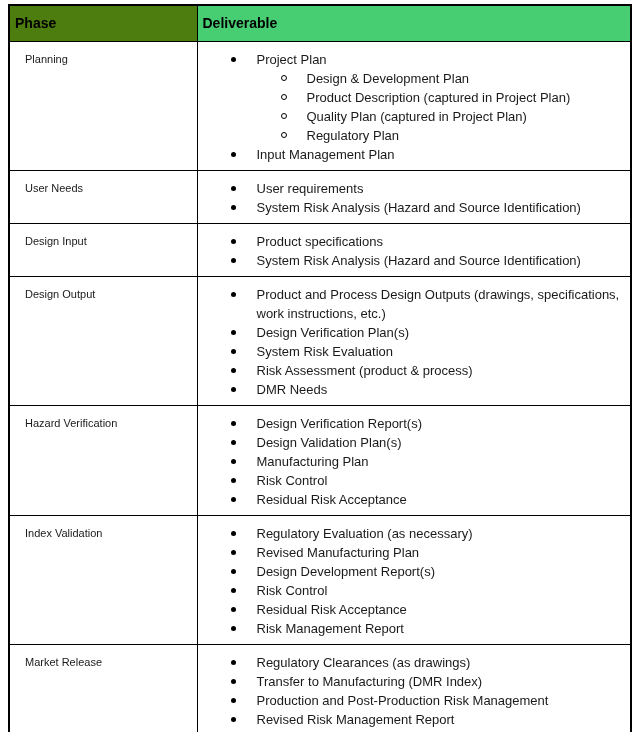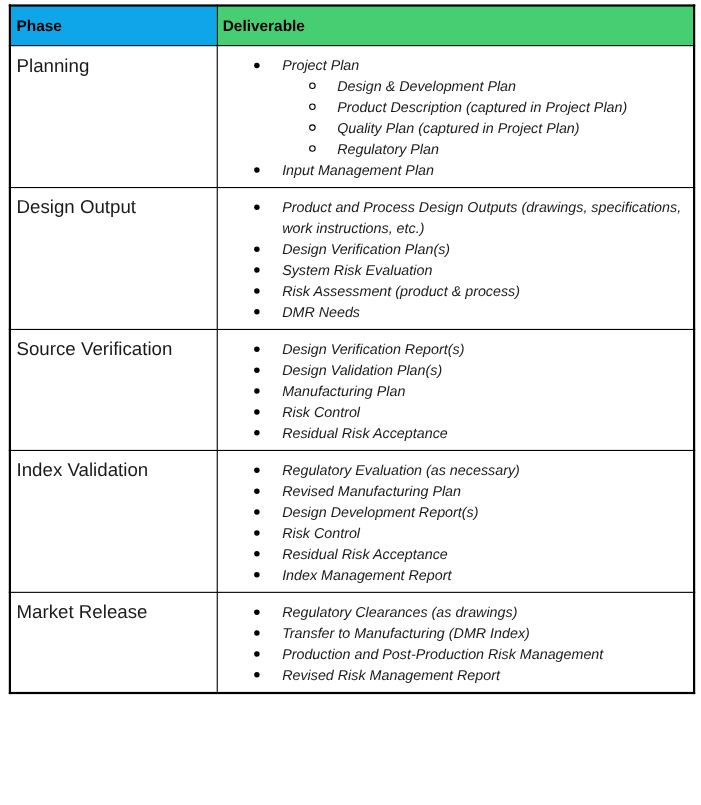--- a/index.html
+++ b/index.html
@@ -31,27 +31,26 @@
     box-sizing: border-box;
   }
   th {
     height: 36px;
     font-size: 14px;
     font-weight: bold;
     padding: 9px 4px 7px 5px;
     color: #000000;
   }
   td.phase {
-    font-size: 17px;
+    font-size: 11px;
     line-height: 19px;
-    padding: 8px 4px 6px 5px;
+    padding: 8px 4px 6px 15px;
   }
   td.deliv {
     padding: 8px 6px 6px 0;
-    font-style: italic;
   }
   ul.items {
     list-style: none;
     margin: 0;
     padding: 0;
   }
   ul.items li {
     position: relative;
     font-size: 13px;
     line-height: 19px;
@@ -83,73 +82,91 @@
 <body>
 
 <div class="page">
   <table class="phases">
     <colgroup>
       <col class="c-phase">
       <col class="c-deliv">
     </colgroup>
     <thead>
       <tr>
-        <th style="background: #0ea5e9;">Phase</th>
+        <th style="background: #4d7c0f;">Phase</th>
         <th style="background: rgb(71, 206, 115); margin-left: 13px;">Deliverable</th>
       </tr>
     </thead>
     <tbody>
 
     <tr>
           <td class="phase">Planning</td>
           <td class="deliv">
             <ul class="items">
               <li class="l1"><span class="bullet"></span><span>Project Plan</span></li>
               <li class="l2"><span class="bullet"></span><span>Design &amp; Development Plan</span></li>
               <li class="l2"><span class="bullet"></span><span>Product Description (captured in Project Plan)</span></li>
               <li class="l2"><span class="bullet"></span><span>Quality Plan (captured in Project Plan)</span></li>
               <li class="l2"><span class="bullet"></span><span>Regulatory Plan</span></li>
               <li class="l1"><span class="bullet"></span><span>Input Management Plan</span></li>
             </ul>
           </td>
         </tr>
         <tr>
+          <td class="phase">User Needs</td>
+          <td class="deliv">
+            <ul class="items">
+              <li class="l1"><span class="bullet"></span><span>User requirements</span></li>
+              <li class="l1"><span class="bullet"></span><span>System Risk Analysis (Hazard and Source Identification)</span></li>
+            </ul>
+          </td>
+        </tr>
+        <tr>
+          <td class="phase">Design Input</td>
+          <td class="deliv">
+            <ul class="items">
+              <li class="l1"><span class="bullet"></span><span>Product specifications</span></li>
+              <li class="l1"><span class="bullet"></span><span>System Risk Analysis (Hazard and Source Identification)</span></li>
+            </ul>
+          </td>
+        </tr>
+        <tr>
           <td class="phase">Design Output</td>
           <td class="deliv">
             <ul class="items">
               <li class="l1"><span class="bullet"></span><span>Product and Process Design Outputs (drawings, specifications, work instructions, etc.)</span></li>
               <li class="l1"><span class="bullet"></span><span>Design Verification Plan(s)</span></li>
               <li class="l1"><span class="bullet"></span><span>System Risk Evaluation</span></li>
               <li class="l1"><span class="bullet"></span><span>Risk Assessment (product &amp; process)</span></li>
               <li class="l1"><span class="bullet"></span><span>DMR Needs</span></li>
             </ul>
           </td>
         </tr>
         <tr>
-          <td class="phase">Source Verification</td>
+          <td class="phase">Hazard Verification</td>
           <td class="deliv">
             <ul class="items">
               <li class="l1"><span class="bullet"></span><span>Design Verification Report(s)</span></li>
               <li class="l1"><span class="bullet"></span><span>Design Validation Plan(s)</span></li>
               <li class="l1"><span class="bullet"></span><span>Manufacturing Plan</span></li>
               <li class="l1"><span class="bullet"></span><span>Risk Control</span></li>
               <li class="l1"><span class="bullet"></span><span>Residual Risk Acceptance</span></li>
             </ul>
           </td>
         </tr>
         <tr>
           <td class="phase">Index Validation</td>
           <td class="deliv">
             <ul class="items">
               <li class="l1"><span class="bullet"></span><span>Regulatory Evaluation (as necessary)</span></li>
               <li class="l1"><span class="bullet"></span><span>Revised Manufacturing Plan</span></li>
               <li class="l1"><span class="bullet"></span><span>Design Development Report(s)</span></li>
               <li class="l1"><span class="bullet"></span><span>Risk Control</span></li>
               <li class="l1"><span class="bullet"></span><span>Residual Risk Acceptance</span></li>
-              <li class="l1"><span class="bullet"></span><span>Index Management Report</span></li>
+              <li class="l1"><span class="bullet"></span><span>Risk Management Report</span></li>
             </ul>
           </td>
         </tr>
         <tr>
           <td class="phase">Market Release</td>
           <td class="deliv">
             <ul class="items">
               <li class="l1"><span class="bullet"></span><span>Regulatory Clearances (as drawings)</span></li>
               <li class="l1"><span class="bullet"></span><span>Transfer to Manufacturing (DMR Index)</span></li>
               <li class="l1"><span class="bullet"></span><span>Production and Post-Production Risk Management</span></li>

